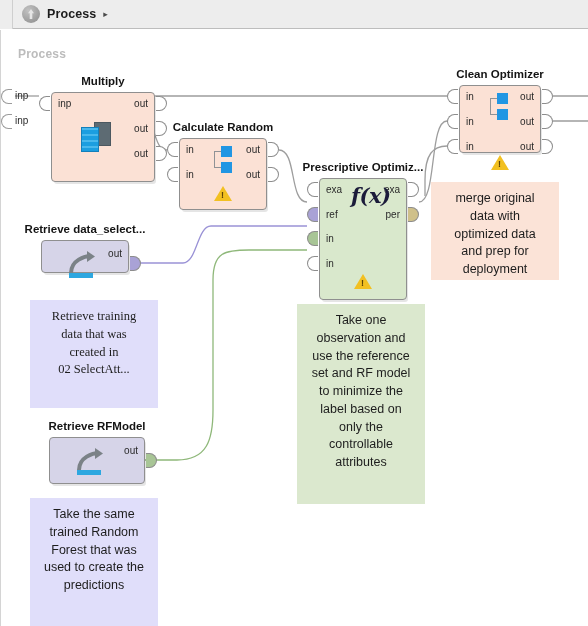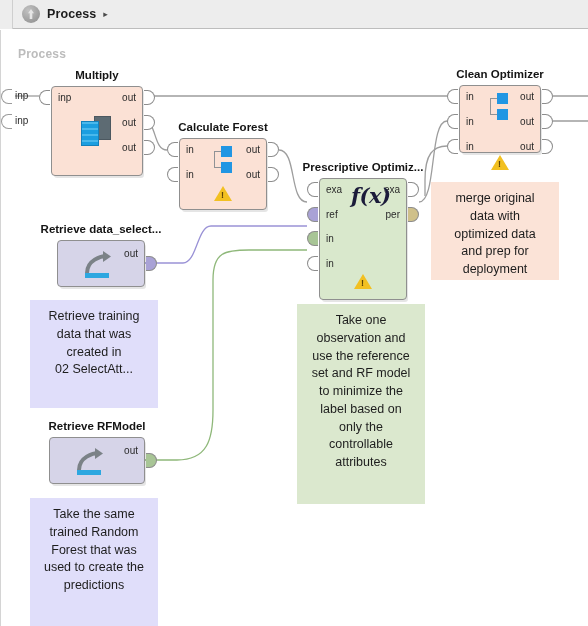--- a/index.html
+++ b/index.html
@@ -239,21 +239,21 @@
       <path d="M446 116 C432 116 424 124 424 150 L424 166" stroke="#9d9d9d"></path>
     </g>
   </svg>
 
   <div class="wall-port left" style="left:0;top:59px;"></div>
   <div class="wall-label" style="left:14px;top:61px;">inp</div>
 
   <div class="wall-port left" style="left:0;top:84px;"></div>
   <div class="wall-label" style="left:14px;top:86px;">inp</div>
 
-  <div class="op peach" style="left:50px;top:56px;width:92px;height:90px;">
+  <div class="op peach" style="left:50px;top:62px;width:104px;height:90px;">
     <div class="op-body"></div>
     <div class="op-title">Multiply</div>
 
     <div class="nub left" style="top:4px;"></div>
     <div class="port-label l" style="top:7px;">inp</div>
 
     <div class="nub right" style="top:4px;"></div>
     <div class="port-label r" style="top:7px;">out</div>
 
     <div class="nub right" style="top:29px;"></div>
@@ -263,21 +263,21 @@
     <div class="port-label r" style="top:57px;">out</div>
 
     <div class="glyph glyph-multiply" style="left:30px;top:30px;">
       <div class="gray"></div>
         <div class="blue"></div>
     </div>
   </div>
 
   <div class="op peach stacked" style="left:178px;top:108px;width:88px;height:72px;">
     <div class="op-body"></div>
-    <div class="op-title">Calculate Forest</div>
+    <div class="op-title">Calculate Random</div>
 
     <div class="nub left" style="top:4px;"></div>
     <div class="port-label l" style="top:7px;">in</div>
 
     <div class="nub left" style="top:29px;"></div>
     <div class="port-label l" style="top:32px;">in</div>
 
     <div class="nub right" style="top:4px;"></div>
     <div class="port-label r" style="top:7px;">out</div>
 
@@ -342,21 +342,21 @@
     <div class="port-label r" style="top:57px;">out</div>
 
     <div class="glyph glyph-sub" style="left:26px;top:8px;">
       <div class="bracket"></div>
       <div class="sq a"></div>
         <div class="sq b"></div>
     </div>
     <div class="warn" style="left:32px;top:70px;"></div>
   </div>
 
-  <div class="op lilac" style="left:56px;top:210px;width:88px;height:47px;">
+  <div class="op lilac" style="left:40px;top:210px;width:88px;height:33px;">
     <div class="op-body"></div>
     <div class="op-title">Retrieve data_select...</div>
 
     <div class="nub right filled-violet" style="top:16px;"></div>
     <div class="port-label r" style="top:9px;">out</div>
 
     <div class="glyph glyph-retrieve" style="left:24px;top:10px;">
       <svg width="34" height="28" viewBox="0 0 34 28">
         <path d="M6 23 C6 10 20 6 26 6" fill="none" stroke="#7b8287" stroke-width="4"></path>
         <path d="M22 1 L30 6.5 L22 12 Z" fill="#7b8287"></path>
@@ -390,21 +390,21 @@
 only the
 controllable
 attributes</div>
 
   <div class="note peach" style="left:430px;top:152px;width:128px;height:98px;">merge original
 data with
 optimized data
 and prep for
 deployment</div>
 
-  <div class="note lilac" style="left:29px;top:270px;width:128px;height:108px;">Retrieve training
+  <div class="note lilac" style="left:29px;top:270px;width:128px;height:108px;font-family:Liberation Serif, serif;">Retrieve training
 data that was
 created in
 02 SelectAtt...</div>
 
   <div class="note lilac" style="left:29px;top:468px;width:128px;height:136px;">Take the same
 trained Random
 Forest that was
 used to create the
 predictions</div>
 

